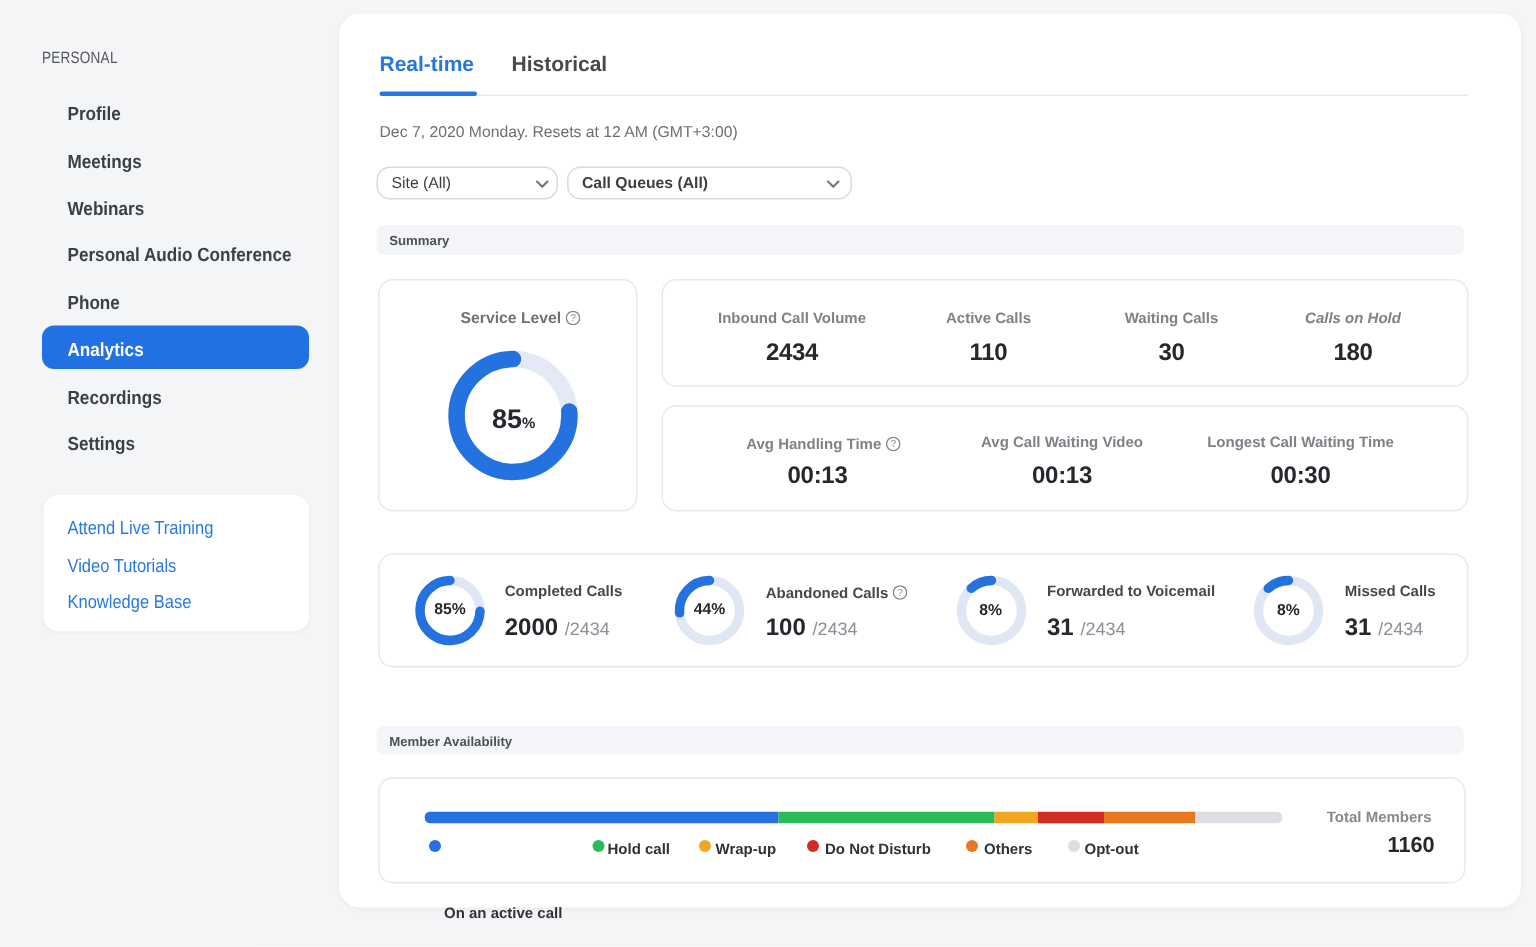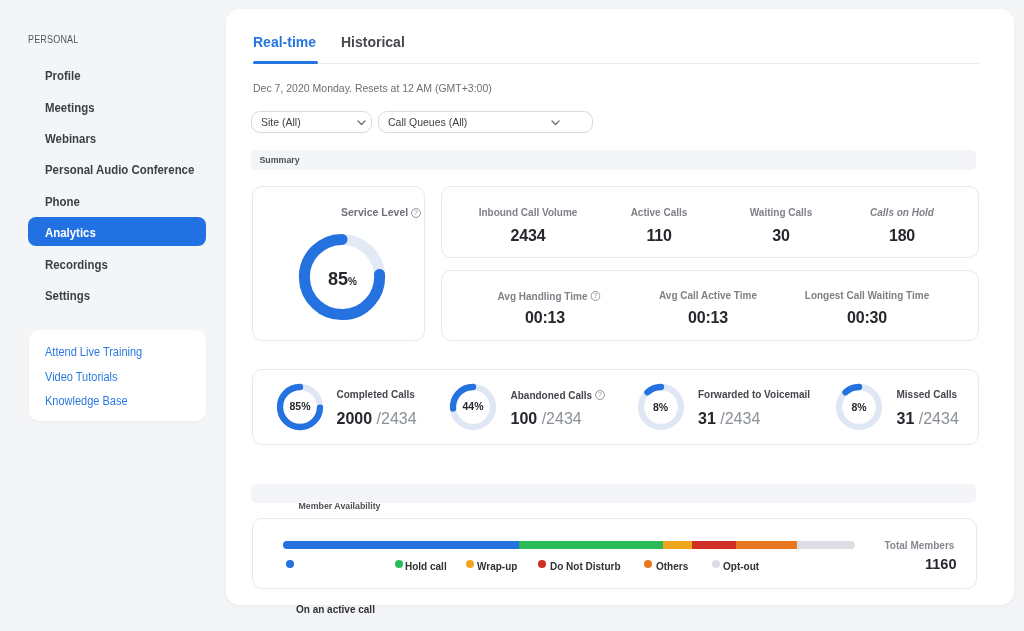--- a/index.html
+++ b/index.html
@@ -24,21 +24,21 @@
   .chev { position:absolute; top:8px; width:9px; height:6px; }
   .secbar { left:251px; width:725px; background:#f4f5f8; border-radius:5px; }
   .secbar span { position:absolute; left:8.5px; font-size:8.8px; font-weight:700; color:#4d5055; }
   .card { position:absolute; background:#fff; border:1px solid #e8e9ed; border-radius:10px; }
   .ttl { position:absolute; font-size:10px; font-weight:700; color:#7e8187; white-space:nowrap; line-height:10px; }
   .num { position:absolute; font-size:16px; font-weight:700; color:#26282d; white-space:nowrap; line-height:16px; letter-spacing:-.2px; }
   .ctr { transform:translateX(-50%); }
   .qm { display:inline-block; vertical-align:-1.5px; margin-left:3px; }
   .sd-lbl { position:absolute; font-size:10px; font-weight:700; color:#44474c; white-space:nowrap; line-height:10px; }
   .sd-val { position:absolute; font-size:16px; font-weight:700; color:#26282d; white-space:nowrap; line-height:16px; }
-  .sd-val small { font-size:16px; font-weight:400; color:#8b9097; letter-spacing:0; }
+  .sd-val small { font-size:12px; font-weight:400; color:#8b9097; letter-spacing:0; }
   .sd-pct { position:absolute; font-size:10.5px; font-weight:700; color:#26282d; line-height:11px; }
   .dot { position:absolute; width:8px; height:8px; border-radius:50%; top:560px; }
   .leg { position:absolute; top:561.5px; font-size:10px; font-weight:700; color:#303236; white-space:nowrap; line-height:10px; }
 </style>
 </head>
 <body>
   <div class="main"></div>
 
   <div class="abs sb-label">PERSONAL</div>
   <div class="abs sb-item" style="top:70px;">Profile</div>
@@ -59,32 +59,32 @@
   <div class="abs tab-idle">Historical</div>
   <div class="abs tab-line"></div>
   <div class="abs tab-underline"></div>
   <div class="abs date-line">Dec 7, 2020 Monday. Resets at 12 AM (GMT+3:00)</div>
 
   <div class="abs dd" style="left:251px; width:121px;">Site (All)
     <svg class="chev" style="left:105px;" viewBox="0 0 9 6">
       <path d="M1 1l3.5 3.5L8 1" fill="none" stroke="#707479" stroke-width="1.4" stroke-linecap="round" stroke-linejoin="round"></path>
     </svg>
   </div>
-  <div class="abs dd" style="left:378px; width:215px;">Call Queues (All)
+  <div class="abs dd" style="left:378px; width:190px;font-weight:bold;">Call Queues (All)
     <svg class="chev" style="left:172px;" viewBox="0 0 9 6">
       <path d="M1 1l3.5 3.5L8 1" fill="none" stroke="#707479" stroke-width="1.4" stroke-linecap="round" stroke-linejoin="round"></path>
     </svg>
   </div>
 
   <div class="abs secbar" style="top:150px; height:20px;">
     <span style="top:5.2px;">Summary</span>
   </div>
 
   <div class="card" style="left:252px; top:186px; width:173px; height:155px;"></div>
-  <div class="abs" style="left:307px; top:207px; font-size:10.5px; font-weight:700; color:#6e7177; line-height:10.5px;margin-left:34px;">Service Level<svg class="qm" width="10" height="10" viewBox="0 0 11 11">
+  <div class="abs" style="left:307px; top:207px; font-size:10.5px; font-weight:700; color:#6e7177; line-height:10.5px;">Service Level<svg class="qm" width="10" height="10" viewBox="0 0 11 11">
       <circle cx="5.5" cy="5.5" r="4.9" fill="none" stroke="#86898f" stroke-width="1"></circle>
       <text x="5.5" y="8" font-size="7.5" text-anchor="middle" fill="#86898f" font-weight="400">?</text>
     </svg></div>
   <svg class="abs" style="left:298px; top:233px;" width="88" height="88" viewBox="0 0 88 88">
     <circle cx="44" cy="44" r="37.6" fill="none" stroke="#e4eaf5" stroke-width="11"></circle>
     <path d="M 81.5 41.38 A 37.6 37.6 0 1 1 44 6.4" fill="none" stroke="#2471e0" stroke-width="11" stroke-linecap="round"></path>
   </svg>
   <div class="abs" style="left:328px; top:269.5px; white-space:nowrap;"><span style="font-size:18px; font-weight:700; color:#26282d; line-height:18px;">85</span><span style="font-size:10px; font-weight:700; color:#26282d;">%</span></div>
 
   <div class="card" style="left:441px; top:186px; width:538px; height:72px;"></div>
@@ -96,21 +96,21 @@
   <div class="num ctr" style="left:781px; top:228px;">30</div>
   <div class="ttl ctr" style="left:902px; top:207.5px;font-style:italic;">Calls on Hold</div>
   <div class="num ctr" style="left:902px; top:228px;">180</div>
 
   <div class="card" style="left:441px; top:270px; width:538px; height:71px;"></div>
   <div class="ttl ctr" style="left:549px; top:291px;">Avg Handling Time<svg class="qm" width="10" height="10" viewBox="0 0 11 11">
       <circle cx="5.5" cy="5.5" r="4.9" fill="none" stroke="#86898f" stroke-width="1"></circle>
       <text x="5.5" y="8" font-size="7.5" text-anchor="middle" fill="#86898f" font-weight="400">?</text>
     </svg></div>
   <div class="num ctr" style="left:545px; top:309.5px;">00:13</div>
-  <div class="ttl ctr" style="left:708px; top:291px;">Avg Call Active Time</div>
+  <div class="ttl ctr" style="left:708px; top:291px;">Avg Call Waiting Video</div>
   <div class="num ctr" style="left:708px; top:309.5px;">00:13</div>
   <div class="ttl ctr" style="left:867px; top:291px;">Longest Call Waiting Time</div>
   <div class="num ctr" style="left:867px; top:309.5px;">00:30</div>
 
   <div class="card" style="left:252px; top:369px; width:727px; height:76px;"></div>
 
   <svg class="abs" style="left:276px; top:382.5px;" width="48" height="48" viewBox="0 0 48 48">
     <circle cx="24" cy="24" r="20" fill="none" stroke="#e0e7f4" stroke-width="6.3"></circle>
     <path d="M 24 4 A 20 20 0 1 0 43.99 24.56" fill="none" stroke="#2471e0" stroke-width="6.3" stroke-linecap="round"></path>
   </svg>
@@ -139,21 +139,21 @@
 
   <svg class="abs" style="left:835px; top:383px;" width="48" height="48" viewBox="0 0 48 48">
     <circle cx="24" cy="24" r="20" fill="none" stroke="#e0e7f4" stroke-width="6.3"></circle>
     <path d="M 24 4 A 20 20 0 0 0 10.49 9.26" fill="none" stroke="#2471e0" stroke-width="6.3" stroke-linecap="round"></path>
   </svg>
   <div class="sd-pct ctr" style="left:859px; top:401.5px;">8%</div>
   <div class="sd-lbl" style="left:896.5px; top:390px;">Missed Calls</div>
   <div class="sd-val" style="left:896.5px; top:411px;">31 <small>/2434</small></div>
 
   <div class="abs secbar" style="top:484px; height:19px;">
-    <span style="top:17px;margin-left:39px;">Member Availability</span>
+    <span style="top:5px;">Member Availability</span>
   </div>
   <div class="card" style="left:252px; top:517.5px; width:725px; height:71.5px;"></div>
 
   <div class="abs" style="left:283px; top:541px; width:572px; height:7.5px; border-radius:4px; overflow:hidden; display:flex;">
     <div style="width:236px; background:#2471e0;"></div>
     <div style="width:144px; background:#2abb58;"></div>
     <div style="width:29px;  background:#f0a71f;"></div>
     <div style="width:44px;  background:#d02e25;"></div>
     <div style="width:61px;  background:#e87722;"></div>
     <div style="width:58px;  background:#dcdee3;"></div>

